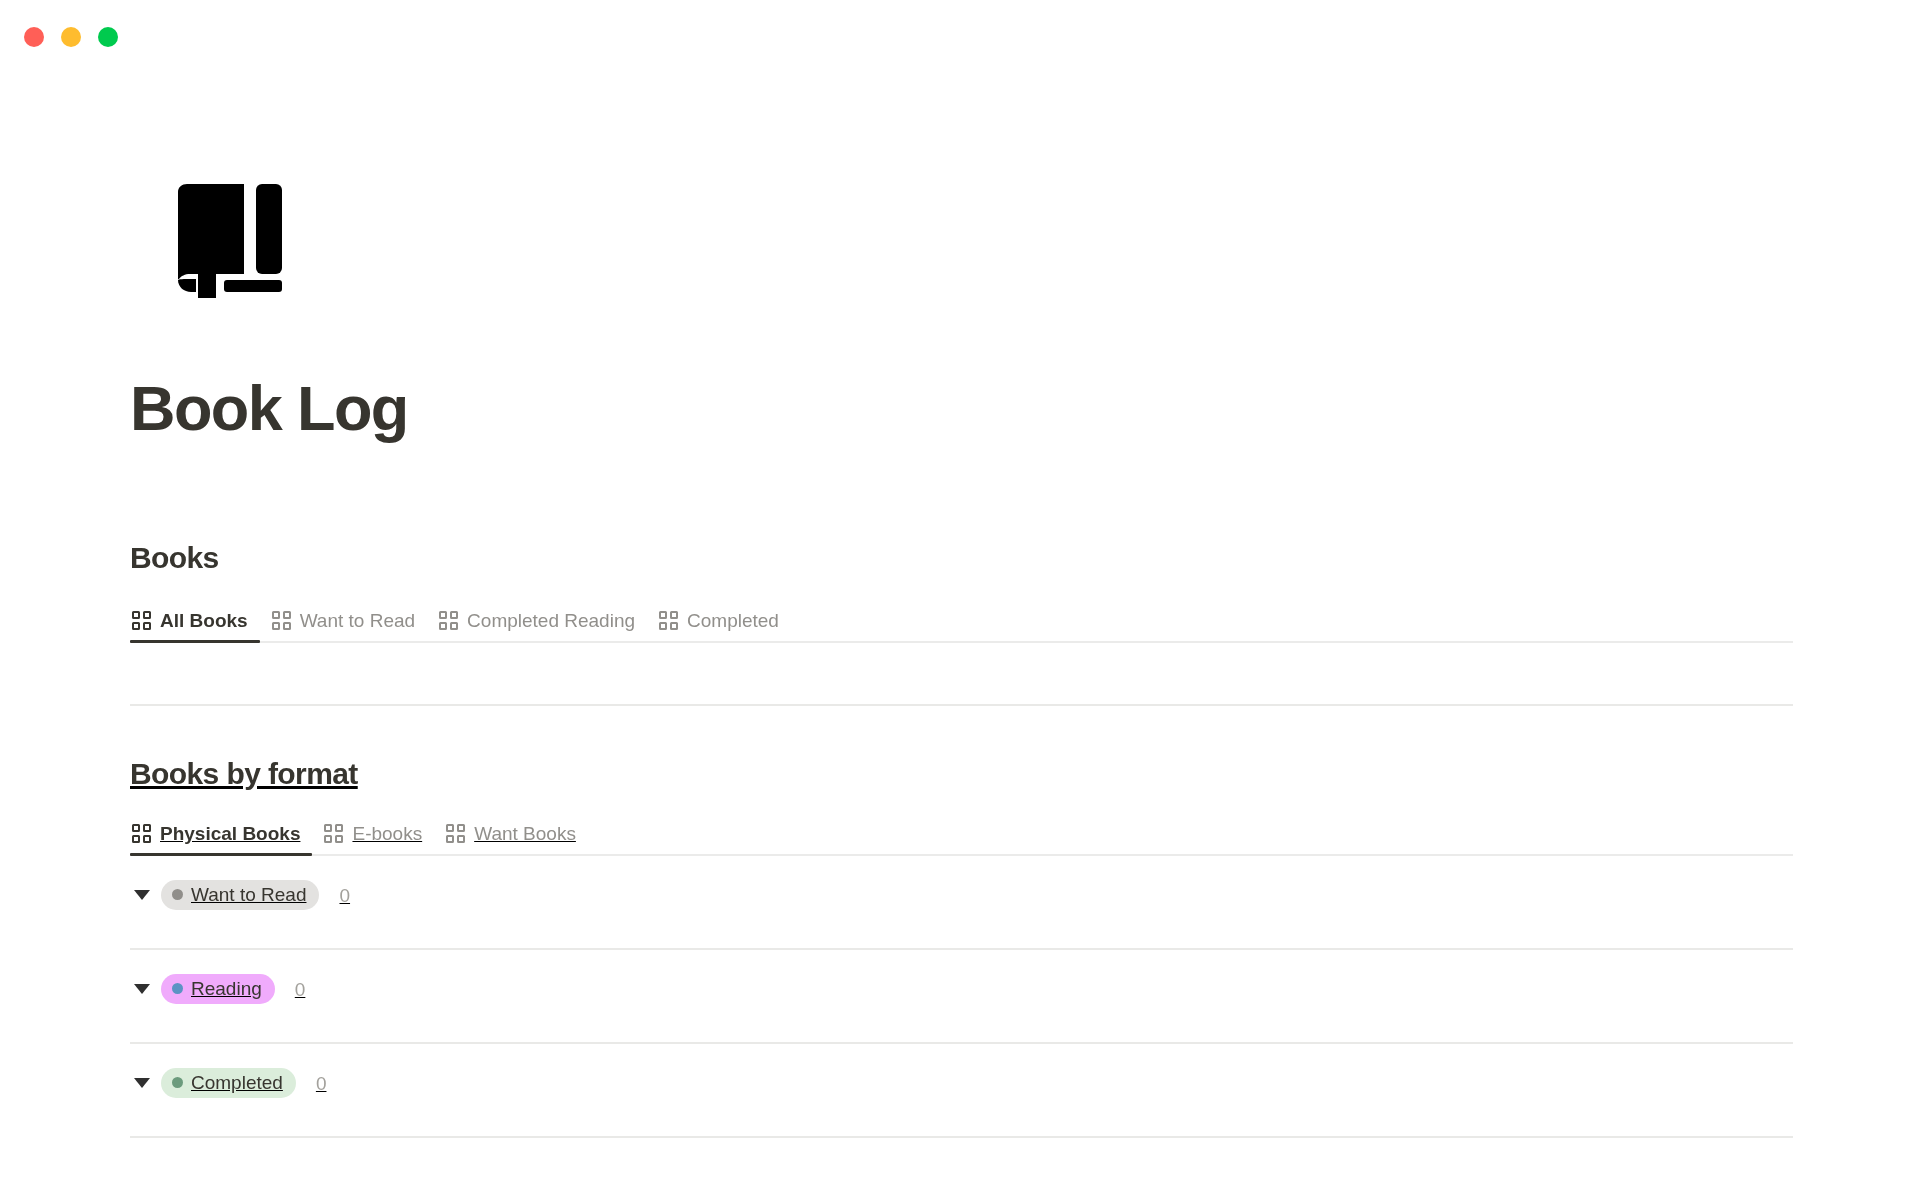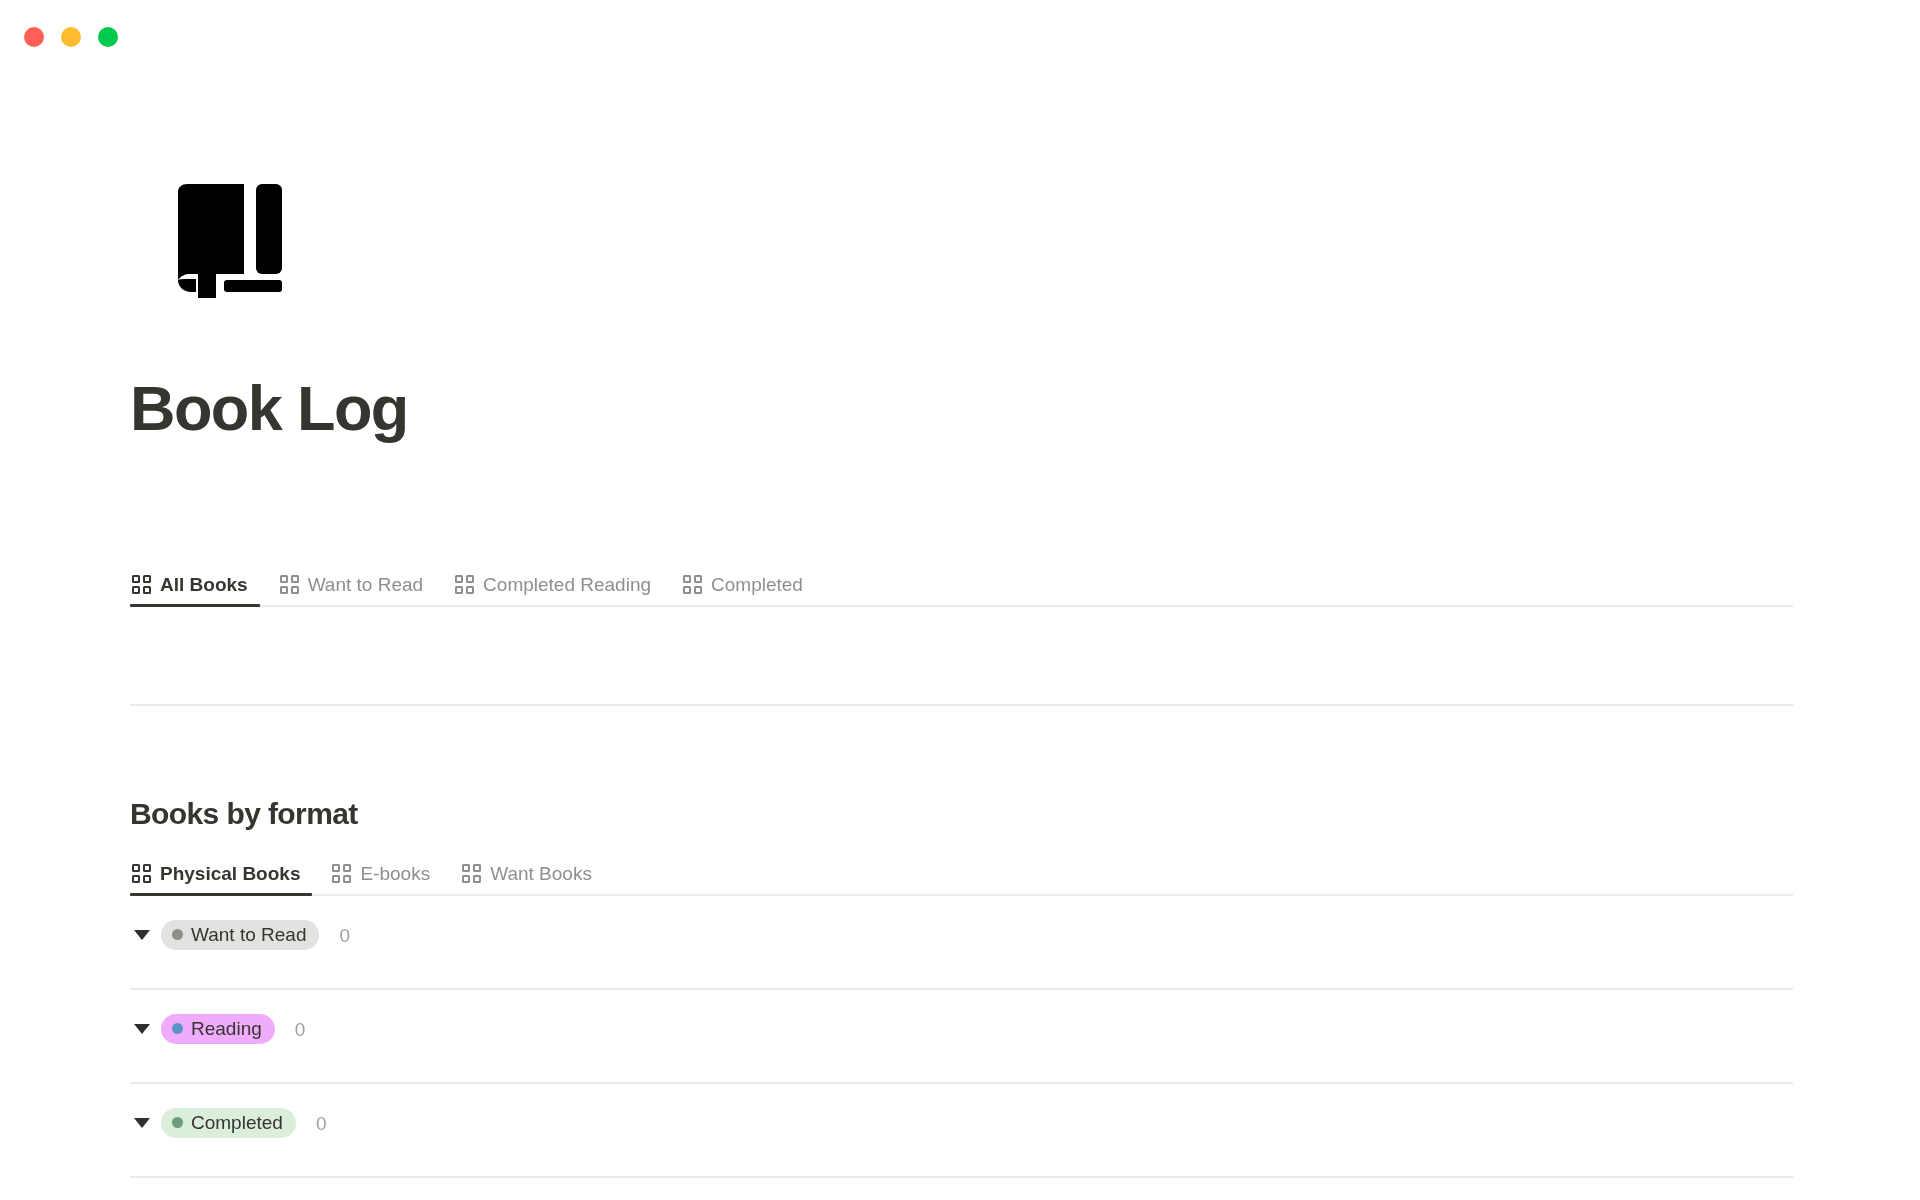--- a/index.html
+++ b/index.html
@@ -93,21 +93,21 @@
     color: #37352f;
     line-height: 1.2;
     white-space: nowrap;
   }
 
   
   .tabbar {
     position: relative;
     display: flex;
     align-items: flex-end;
-    gap: 8px;
+    gap: 0px;
     border-bottom: 2px solid #ebebea;
     height: 44px;
   }
   .tab {
     display: flex;
     align-items: center;
     gap: 9px;
     padding: 0 12px 11px 12px;
     font-size: 19px;
     color: #918f8b;
@@ -236,20 +236,21 @@
         <rect x="84" y="2" width="26" height="90" rx="6" fill="#000000"></rect>
         <path d="M6 98 C6 105 12 110 19 110 L24 110 L24 97 L19 97 C12 97 6 97 6 98 Z" fill="#000000"></path>
         <rect x="26" y="92" width="18" height="24" fill="#000000"></rect>
         <rect x="52" y="98" width="58" height="12" rx="3" fill="#000000"></rect>
       </svg>
     </div>
 
     <h1 class="page-title">Book Log</h1>
 
     <div class="section" style="top:468px;">
+      <h2 class="section-heading">Books</h2>
 
       <div class="tabbar" style="margin-top:23px;">
 
         <button class="tab active">
           <span class="grid-icon">
               <i></i>
               <i></i>
               <i></i>
               <i></i>
             </span>
@@ -284,21 +285,21 @@
               <i></i>
             </span>
           <span class="tab-label">Completed</span>
         </button>
 
       </div>
     </div>
 
     <div class="section-divider" style="top:632px;"></div>
 
-    <div class="section" style="top:724px;">
+    <div class="section" style="top:684px;text-decoration:underline;">
       <h2 class="section-heading">Books by format</h2>
 
       <div class="tabbar" style="margin-top:20px;">
 
         <button class="tab active">
           <span class="grid-icon">
               <i></i>
               <i></i>
               <i></i>
               <i></i>

